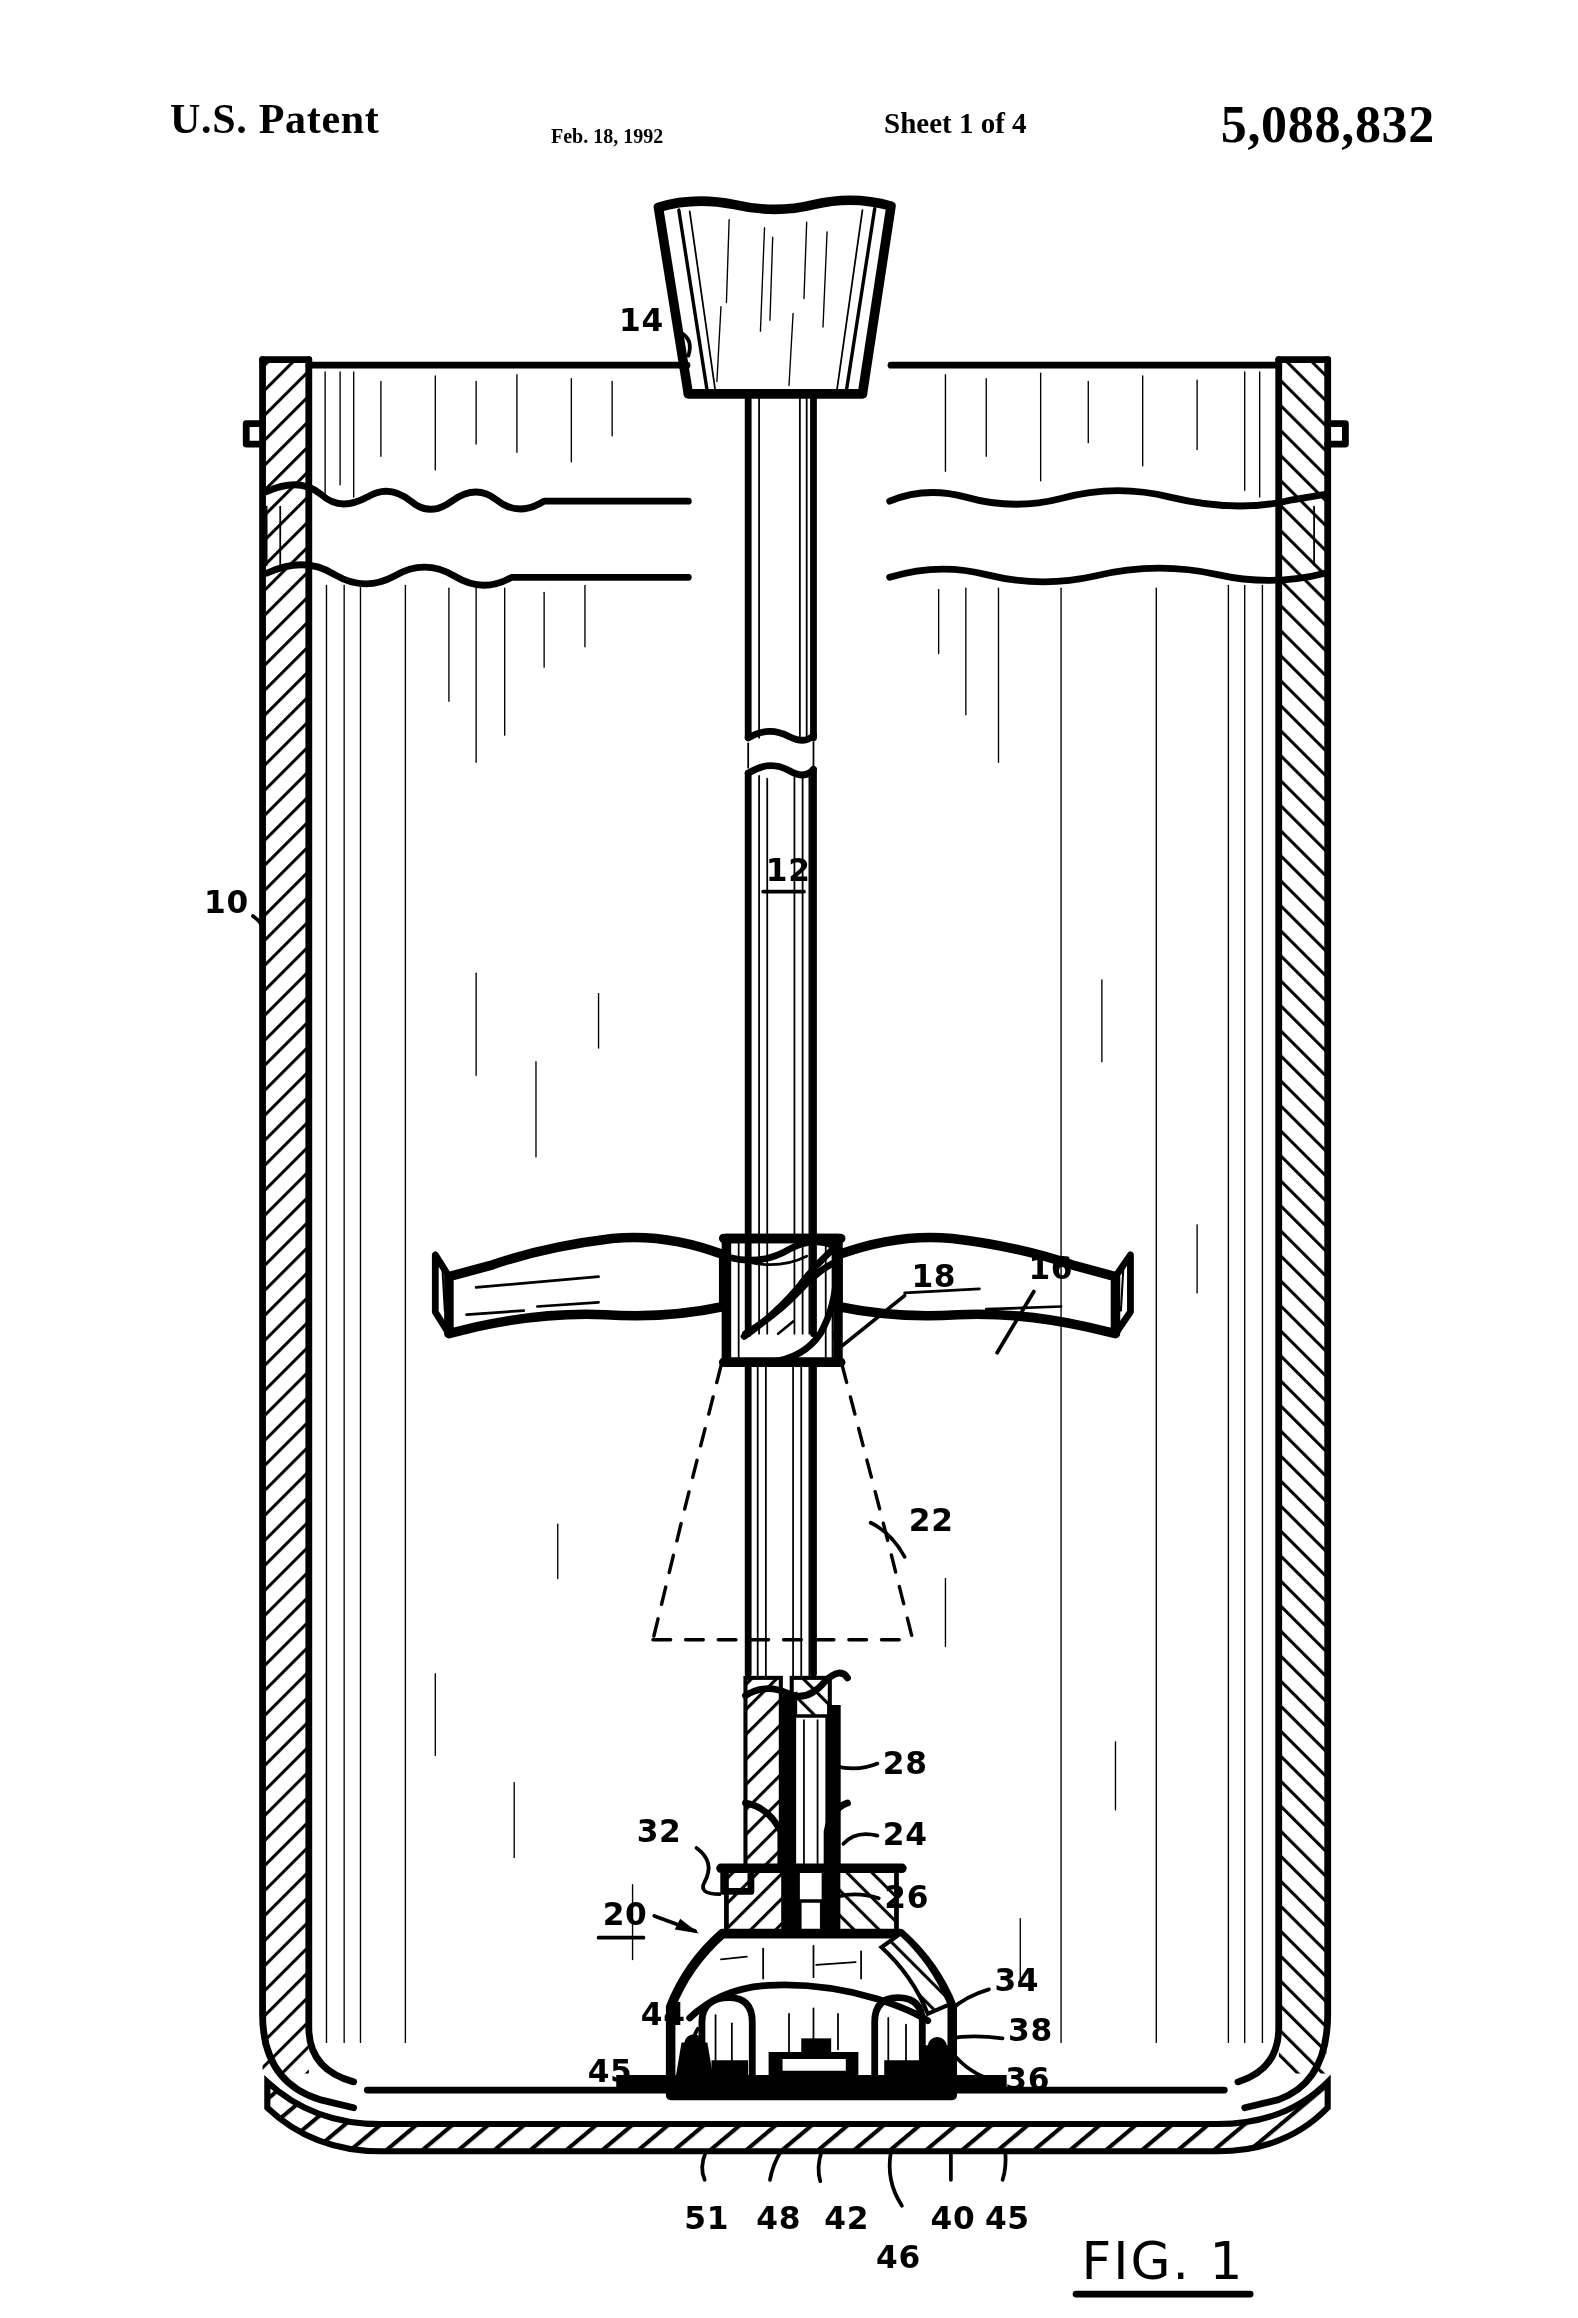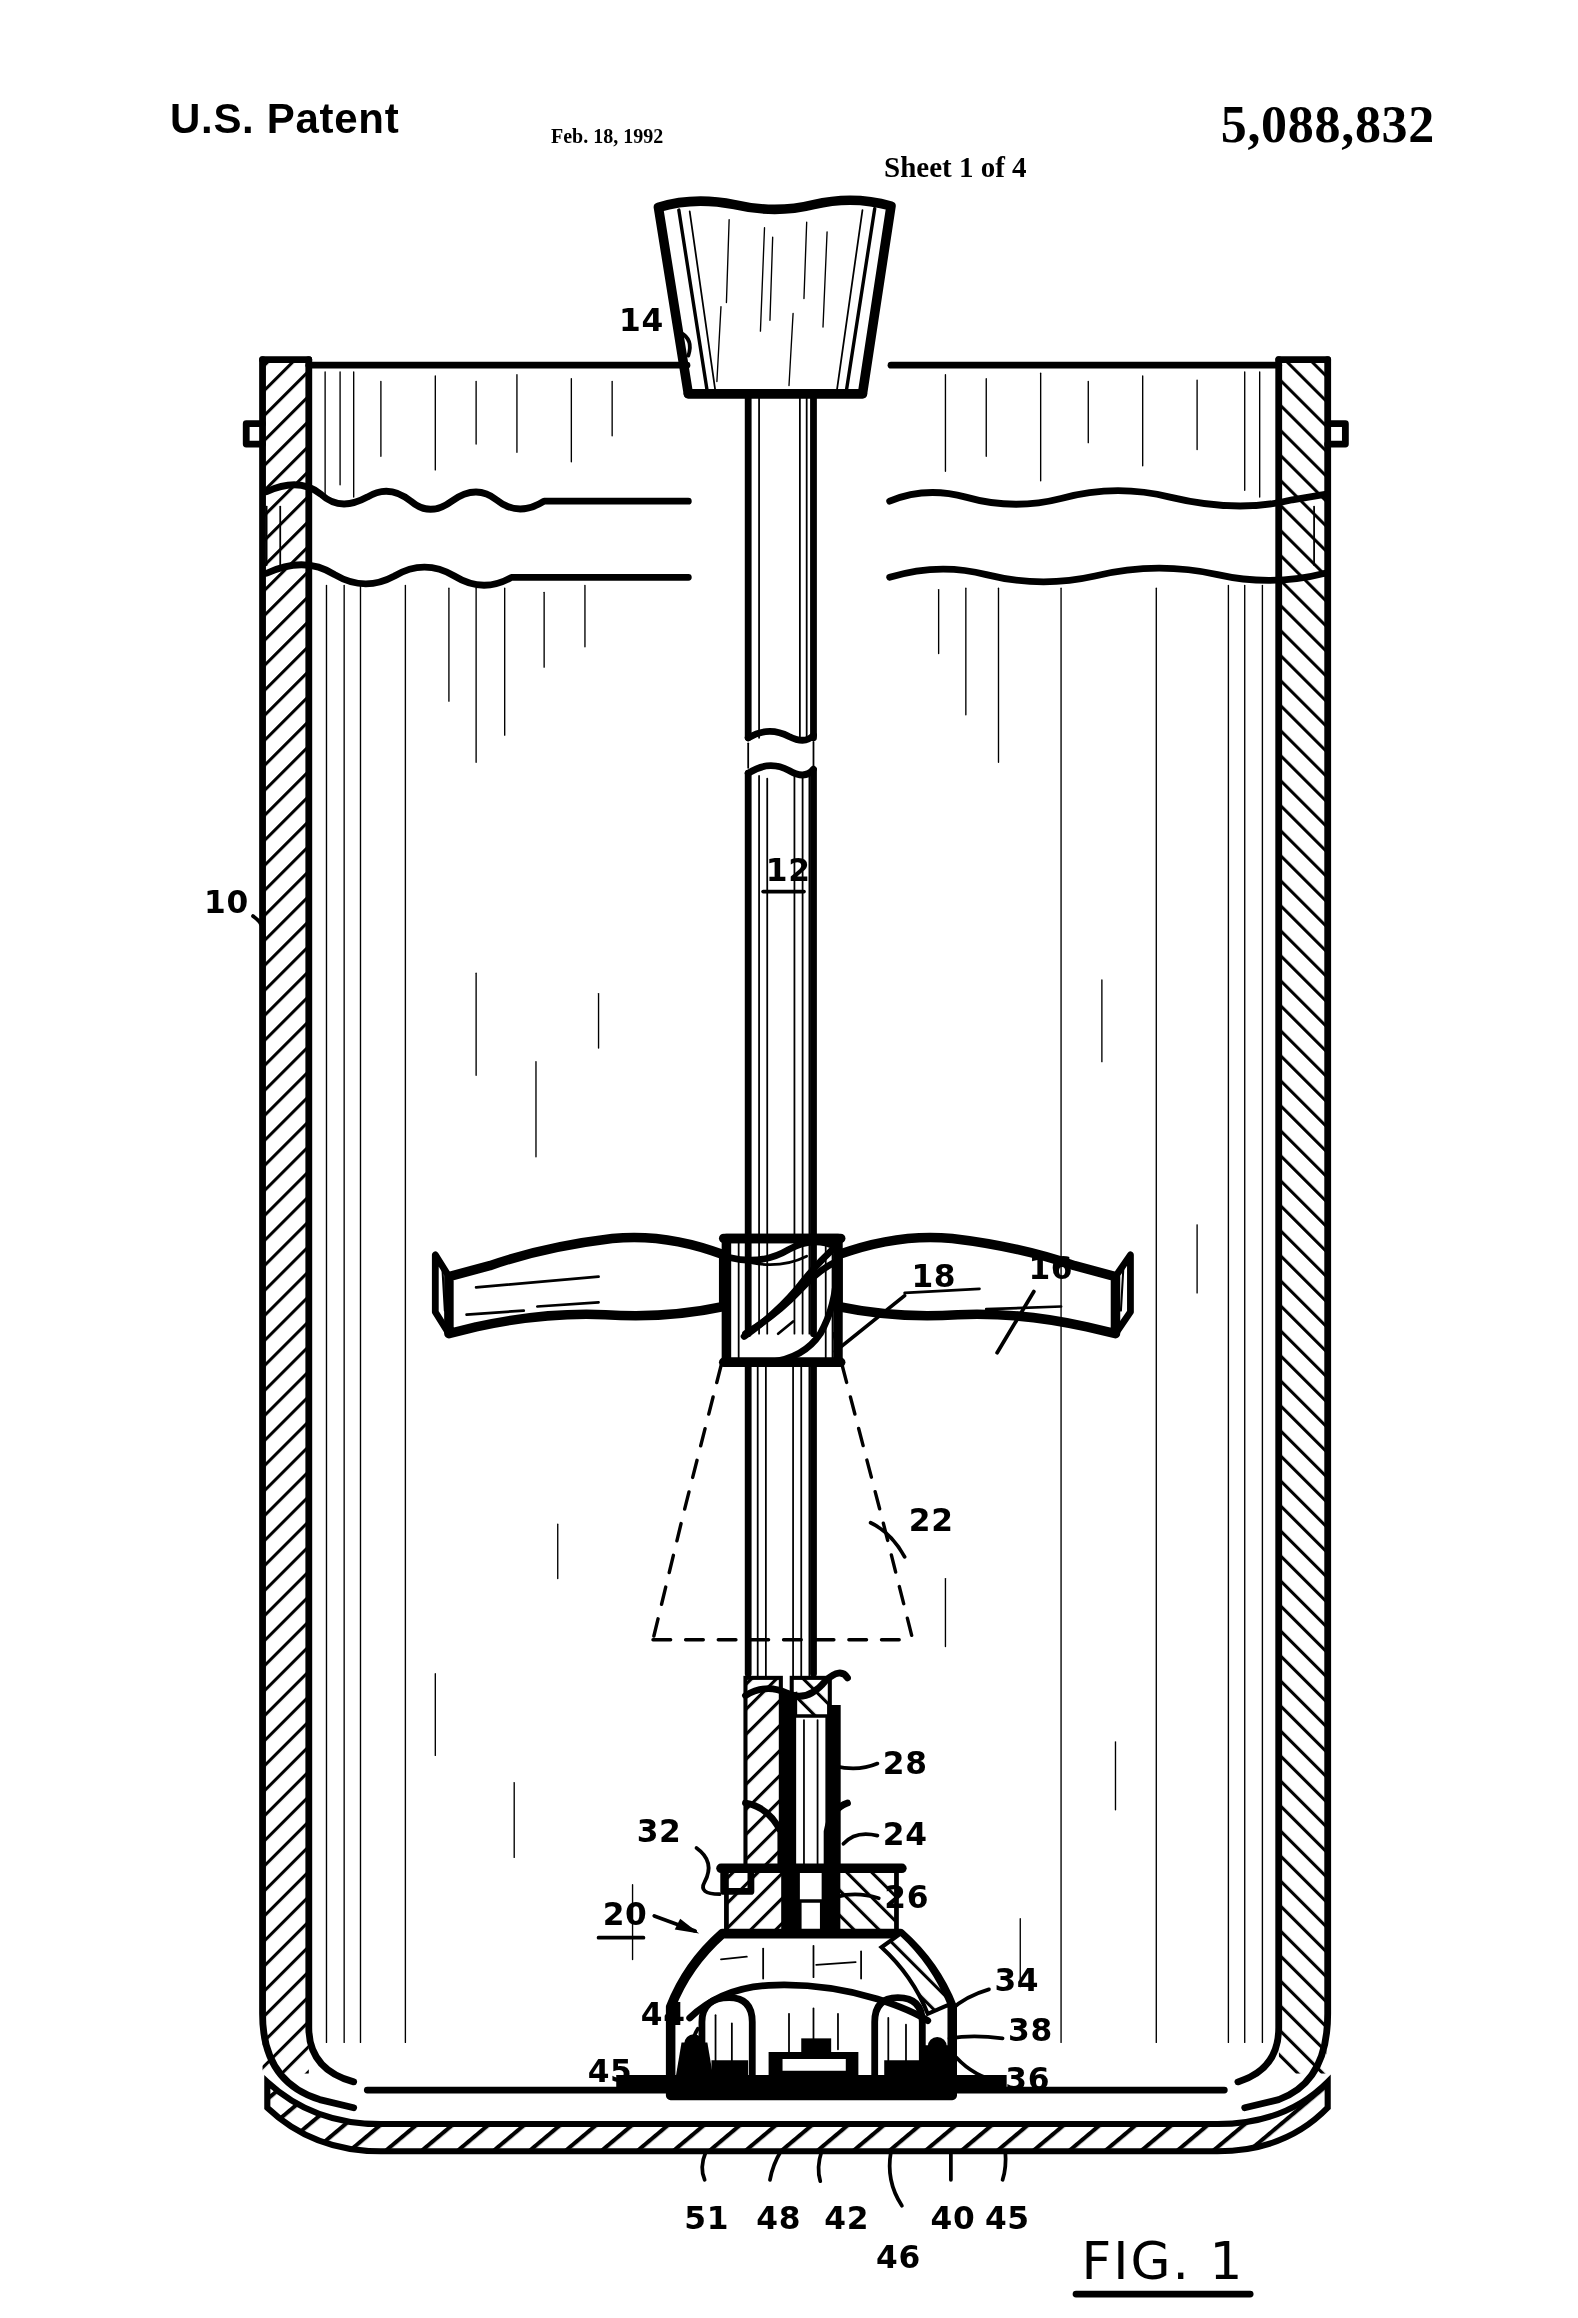--- a/index.html
+++ b/index.html
@@ -22,21 +22,21 @@
     position: absolute;
     left: 0;
     top: 0;
     width: 1578px;
     height: 177px;
   }
   #patent-header .hdr-title {
     position: absolute;
     left: 170px;
     top: 95px;
-    font-family: Liberation Sans, sans-serif;
+    font-family: Liberation Serif, serif;
     font-weight: bold;
     font-size: 42px;
     letter-spacing: 0.7px;
     white-space: nowrap;
   }
   #patent-header .hdr-date {
     position: absolute;
     left: 551px;
     top: 125px;
     font-family: "Liberation Serif", serif;
@@ -45,21 +45,20 @@
     white-space: nowrap;
   }
   #patent-header .hdr-sheet {
     position: absolute;
     left: 884px;
     top: 107px;
     font-family: "Liberation Serif", serif;
     font-weight: bold;
     font-size: 29px;
     white-space: nowrap;
-    margin-top: 44px;
   }
   #patent-header .hdr-number {
     position: absolute;
     right: 143px;
     top: 95px;
     font-family: "Liberation Serif", serif;
     font-weight: bold;
     font-size: 52px;
     letter-spacing: 0.7px;
     white-space: nowrap;

